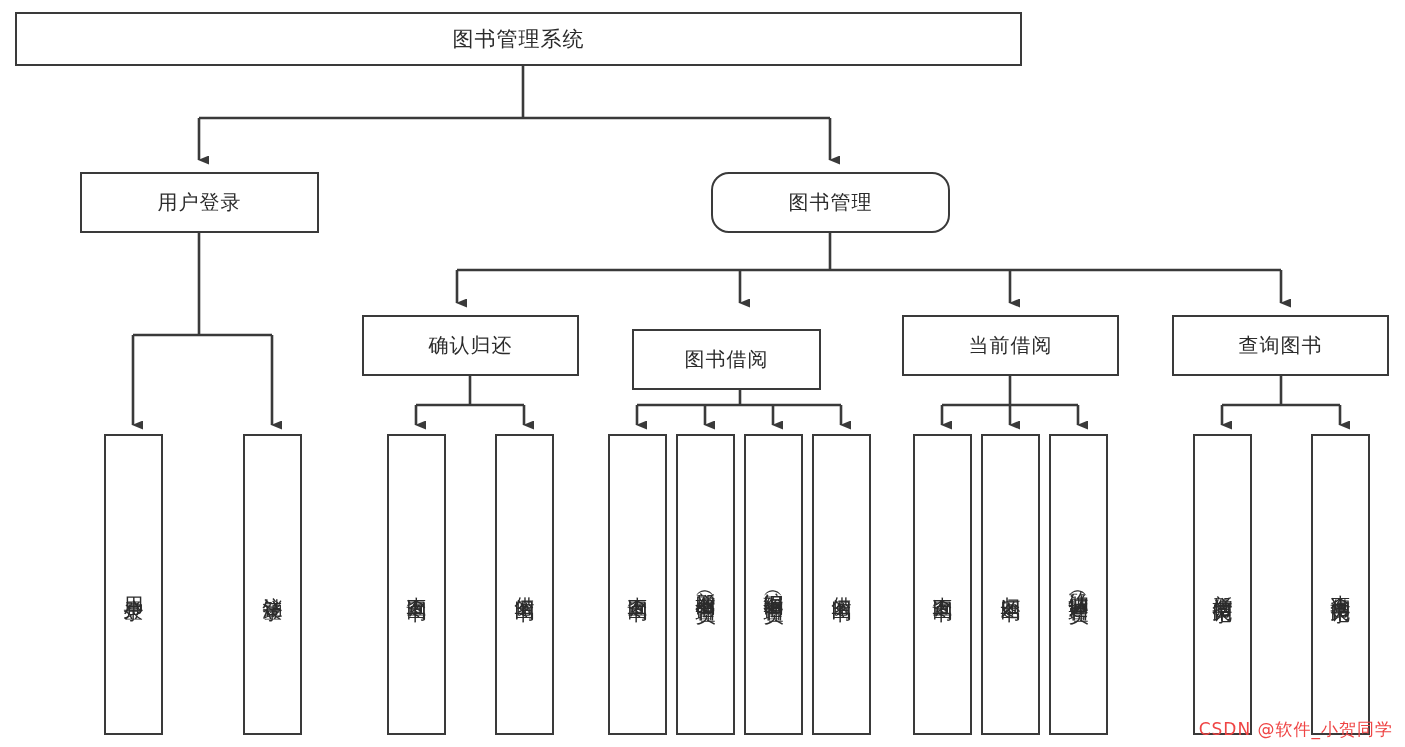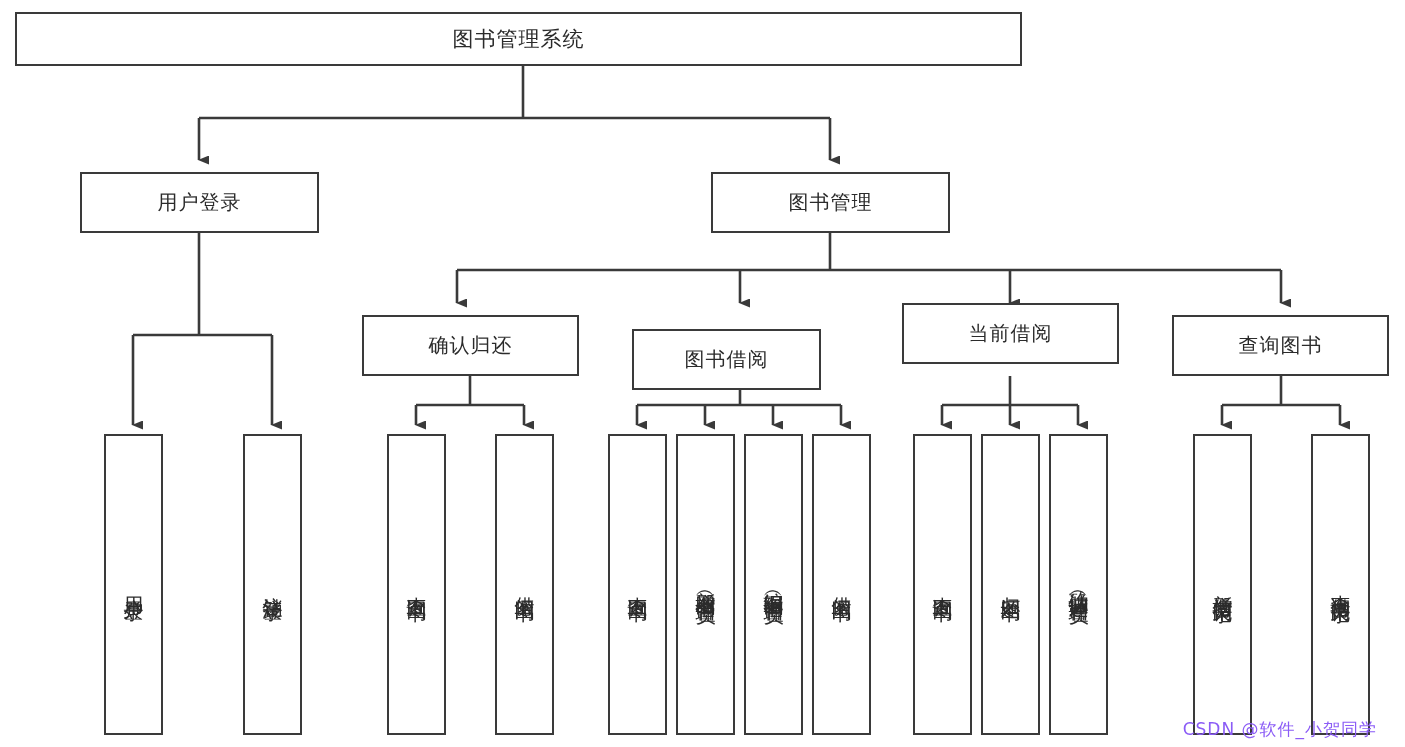--- a/index.html
+++ b/index.html
@@ -61,24 +61,24 @@
     line-height: 1.05;
     letter-spacing: 2px;
     white-space: nowrap;
     color: #2b2b2b;
   }
   .hlabel {
     white-space: nowrap;
   }
   #watermark {
     position: absolute;
-    right: 28px;
+    right: 12px;
     bottom: 6px;
     font-size: 17px;
-    color: #8b5cf6;
+    color: #ef4444;
     letter-spacing: 1px;
     white-space: nowrap;
     pointer-events: none;
   }
 </style>
 </head>
 <body>
 
 <div id="diagram-root">
 
@@ -135,31 +135,31 @@
     </g>
   </svg>
 
   <div class="node root" style="left:15px; top:12px; width:1007px; height:54px;">
     <span class="hlabel">图书管理系统</span>
   </div>
 
   <div class="node level1" style="left:80px; top:172px; width:239px; height:61px;">
     <span class="hlabel">用户登录</span>
   </div>
-  <div class="node level1" style="left:711px; top:172px; width:239px; height:61px;">
+  <div class="node level1" style="left:711px; top:172px; width:239px; height:61px;border-radius:18px;">
     <span class="hlabel">图书管理</span>
   </div>
 
   <div class="node level2" style="left:362px; top:315px; width:217px; height:61px;">
     <span class="hlabel">确认归还</span>
   </div>
   <div class="node level2" style="left:632px; top:329px; width:189px; height:61px;">
     <span class="hlabel">图书借阅</span>
   </div>
-  <div class="node level2" style="left:902px; top:303px; width:217px; height:61px;">
+  <div class="node level2" style="left:902px; top:315px; width:217px; height:61px;">
     <span class="hlabel">当前借阅</span>
   </div>
   <div class="node level2" style="left:1172px; top:315px; width:217px; height:61px;">
     <span class="hlabel">查询图书</span>
   </div>
 
   <div class="node leaf" style="left:104px; top:434px; width:59px; height:301px;">
     <span class="vlabel">用户登录</span>
   </div>
   <div class="node leaf" style="left:243px; top:434px; width:59px; height:301px;">

